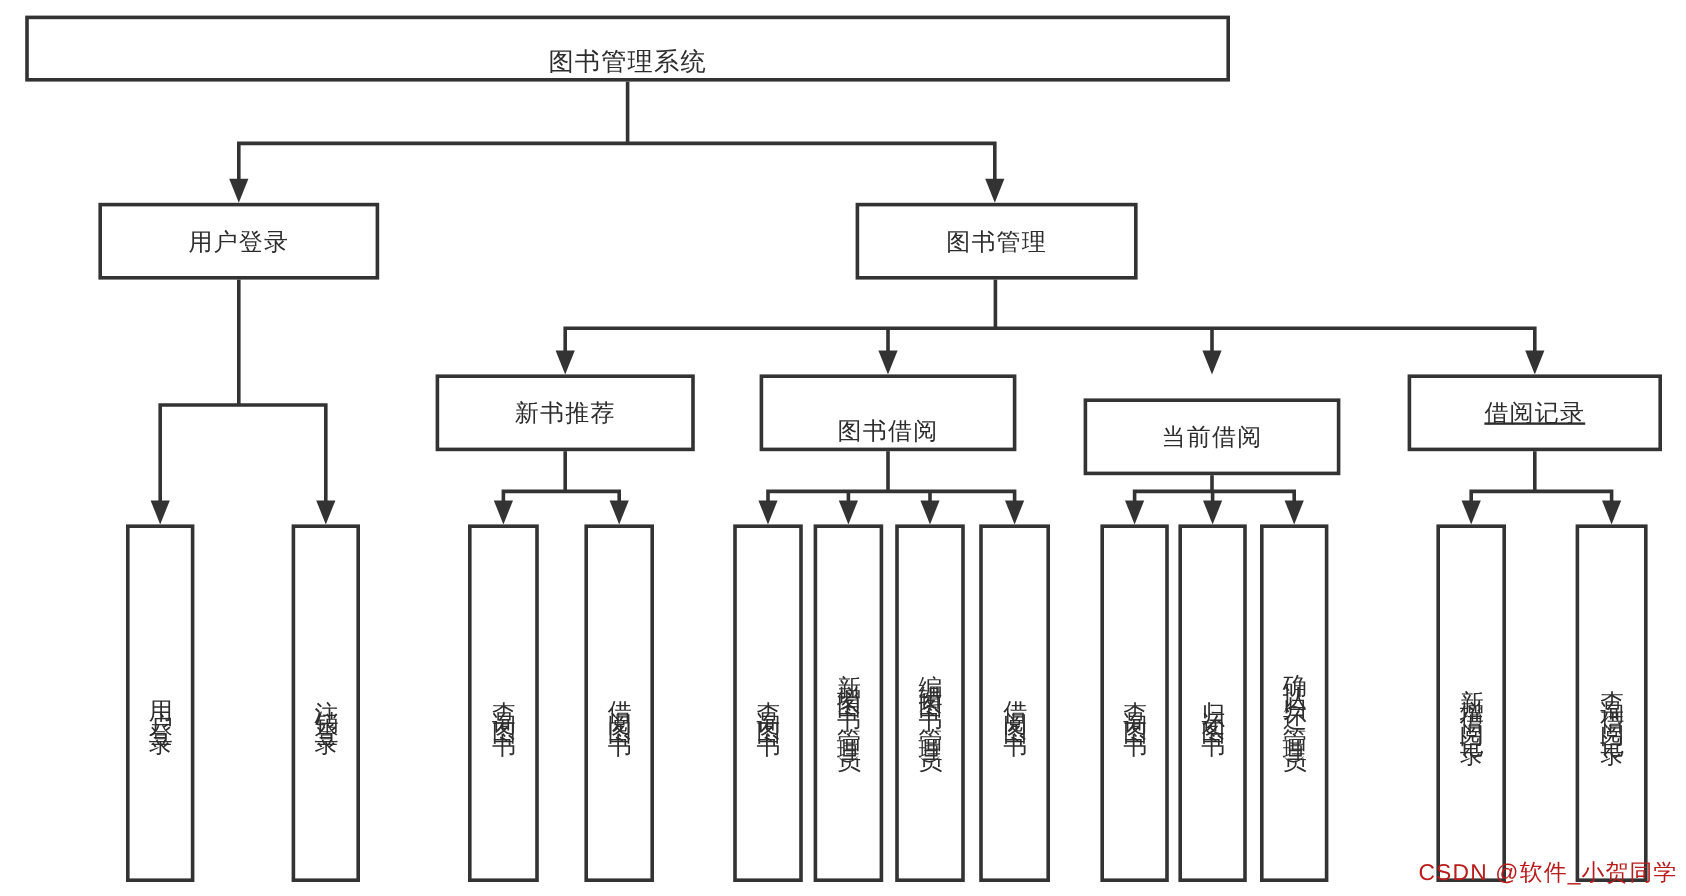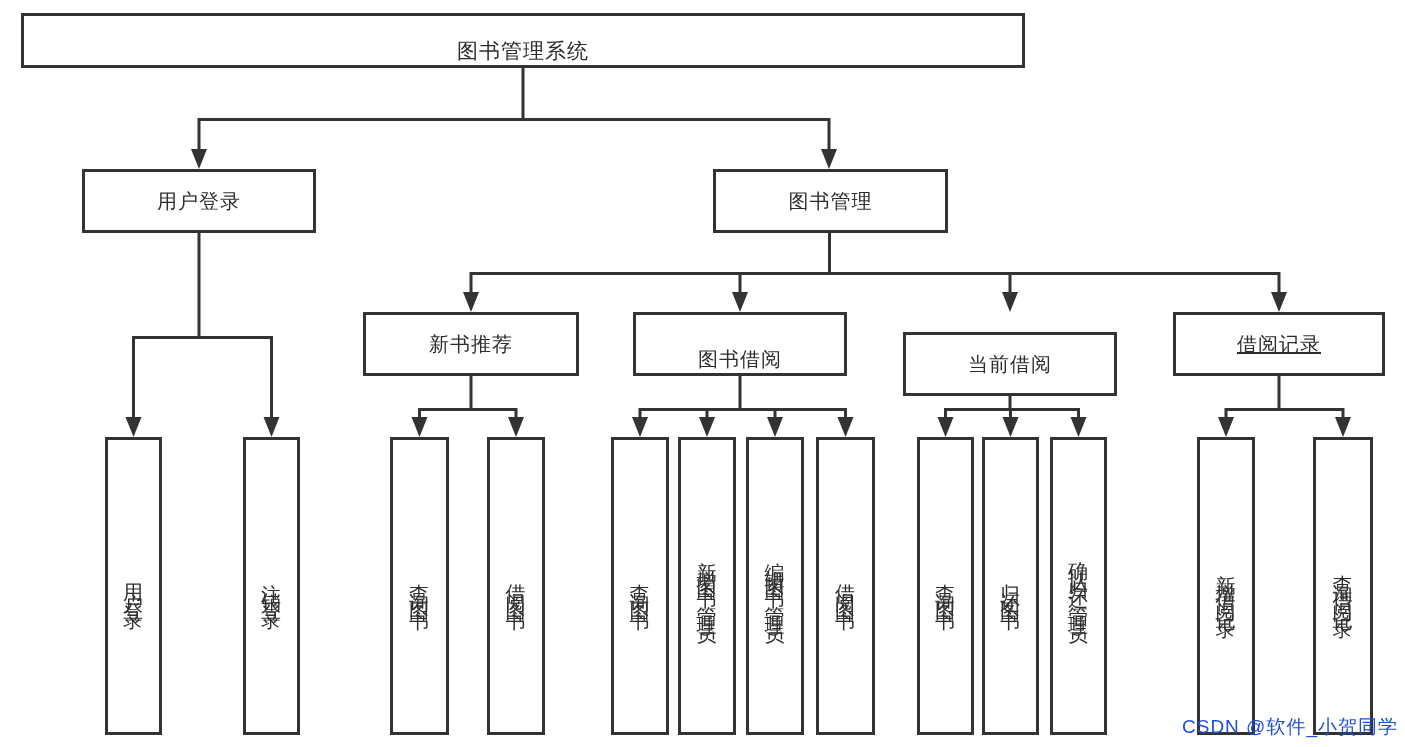--- a/index.html
+++ b/index.html
@@ -45,21 +45,21 @@
     letter-spacing: 9px;
     line-height: 1;
     white-space: nowrap;
   }
   .watermark {
     position: absolute;
     left: 1182px;
     top: 714px;
     font-size: 19px;
     letter-spacing: 1px;
-    color: #1d4ed8;
+    color: #b91c1c;
     z-index: 3;
     white-space: nowrap;
   }
 </style>
 </head>
 <body>
 
 <div id="canvas">
 
   <svg id="connectors" width="1405" height="747" viewBox="0 0 1405 747">

